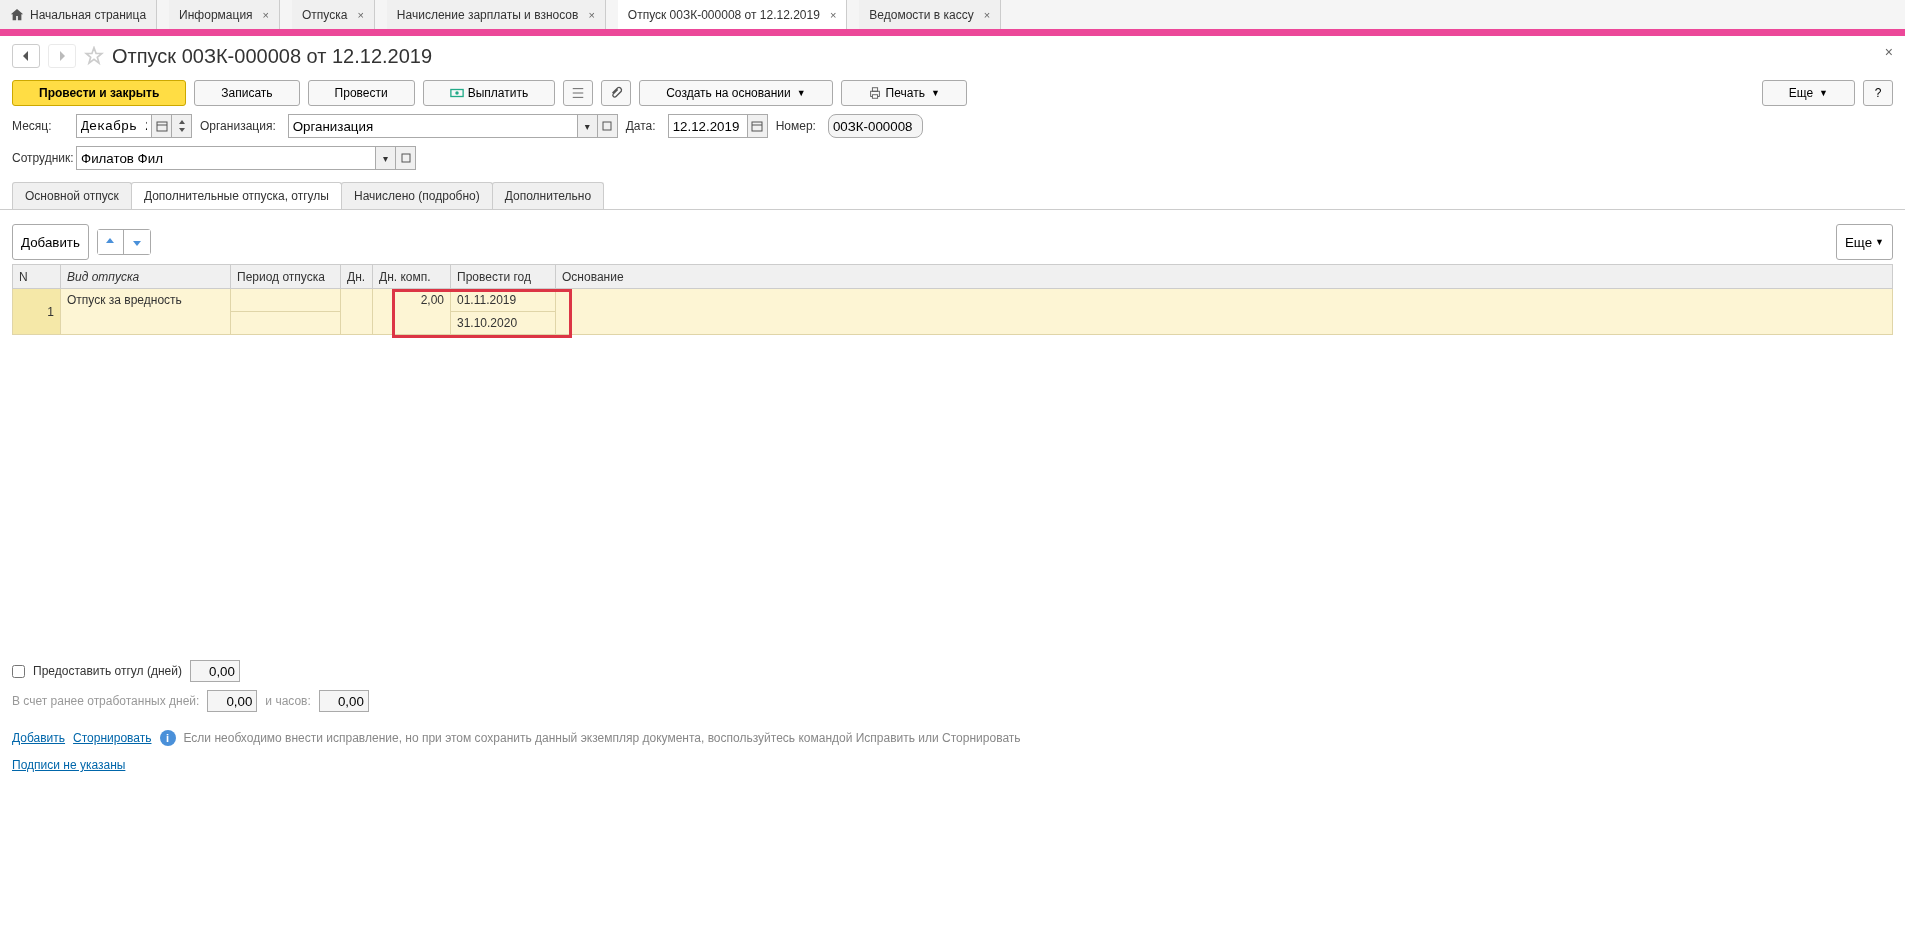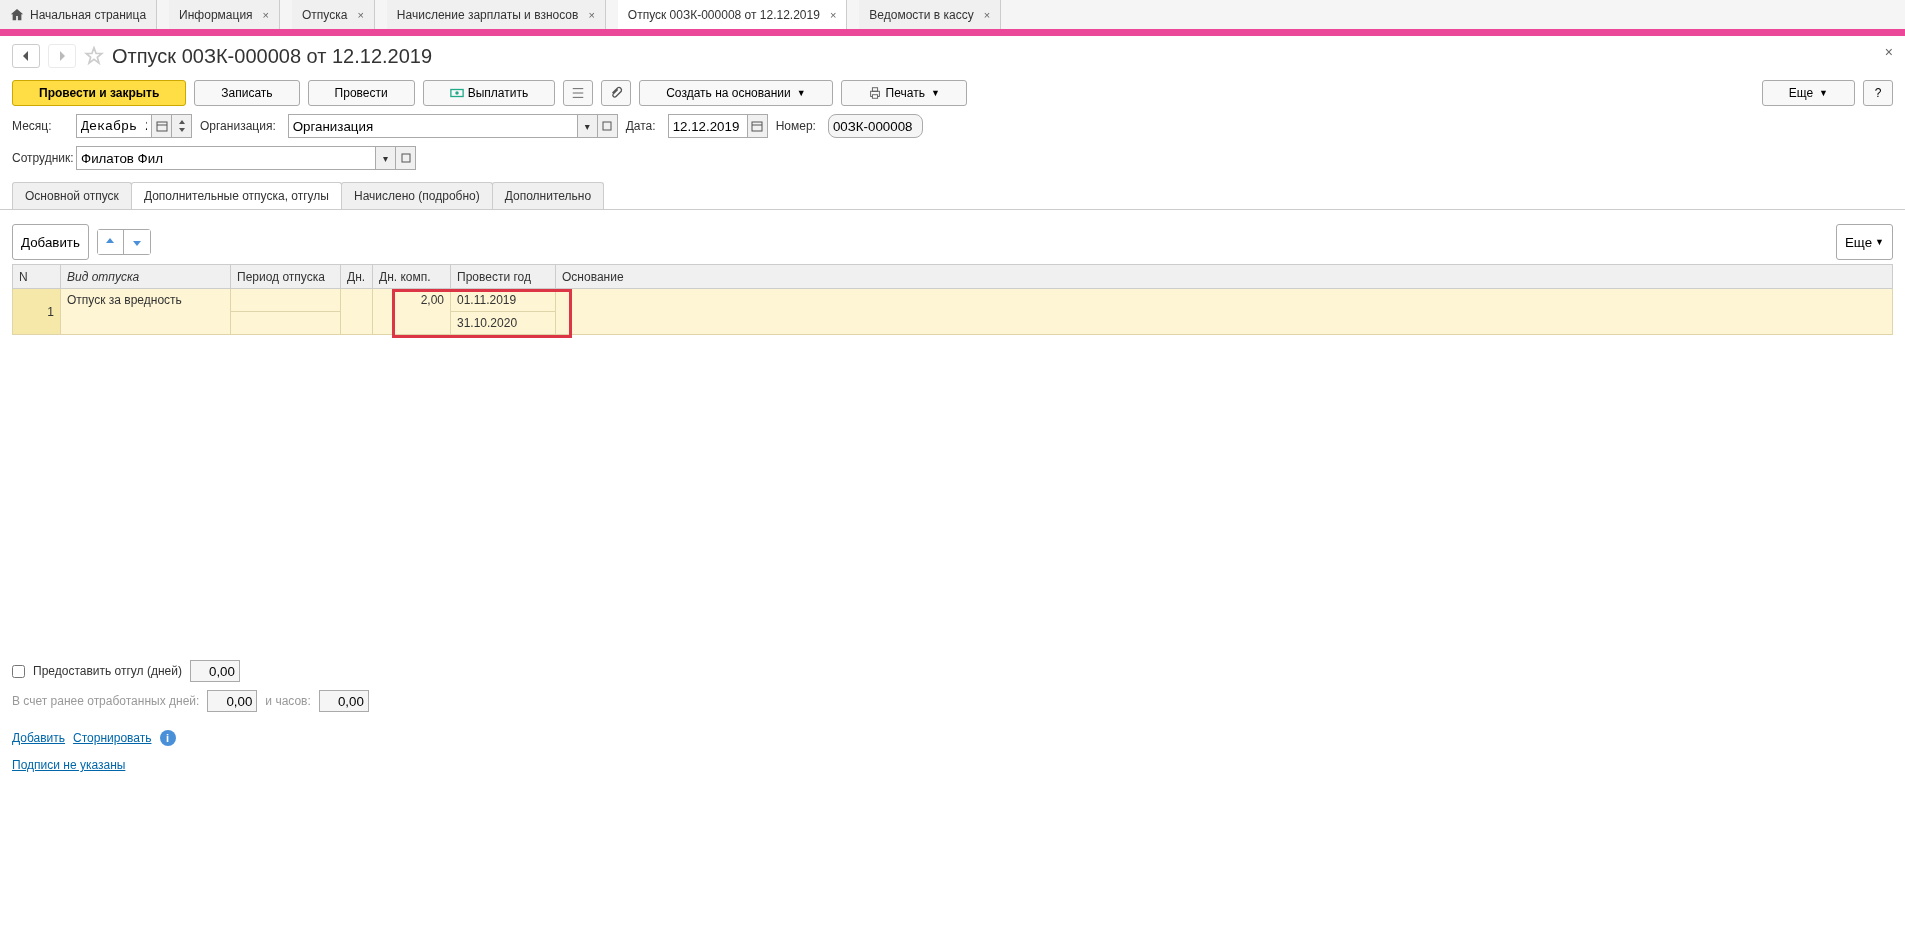--- a/index.html
+++ b/index.html
@@ -301,17 +301,18 @@
       <input class="num-input" readonly="" value="0,00" style="">
     </div>
   </div>
 </div>
 
 <div style="padding:0 12px 8px 12px">
   <div class="info-row">
     <span class="link">Добавить</span>
     <span class="link">Сторнировать</span>
     <span class="info-icon">i</span>
+    <span>Если необходимо внести исправление, но при этом сохранить данный экземпляр документа, воспользуйтесь командой Исправить или Сторнировать</span>
   </div>
   <div class="info-row">
     <span class="link">Подписи не указаны</span>
   </div>
 </div>
 
 </body></html>

